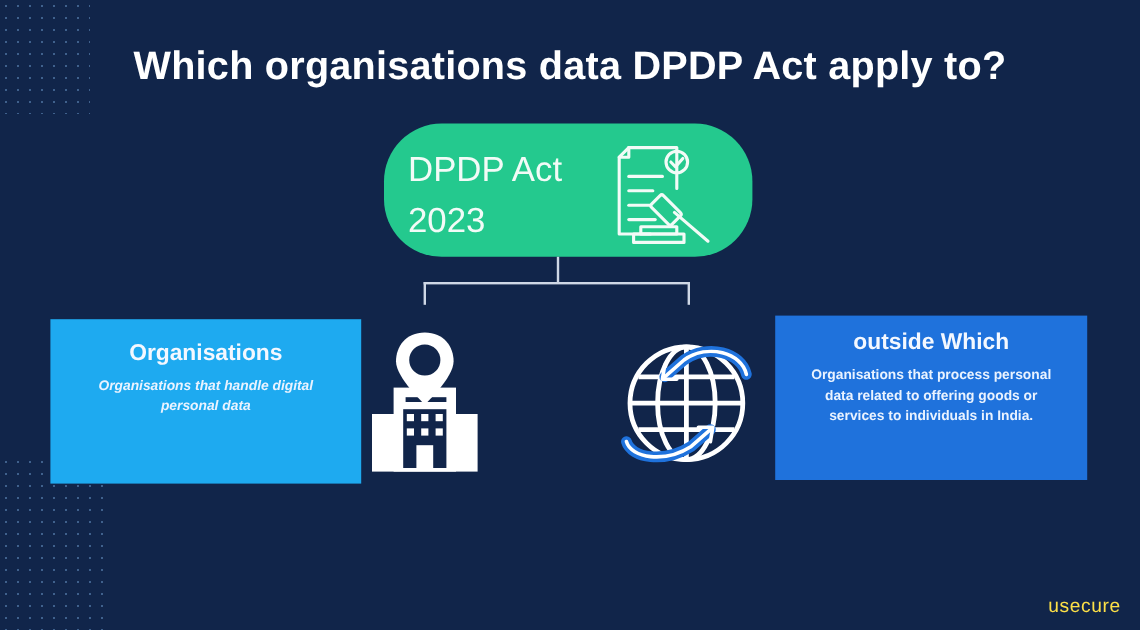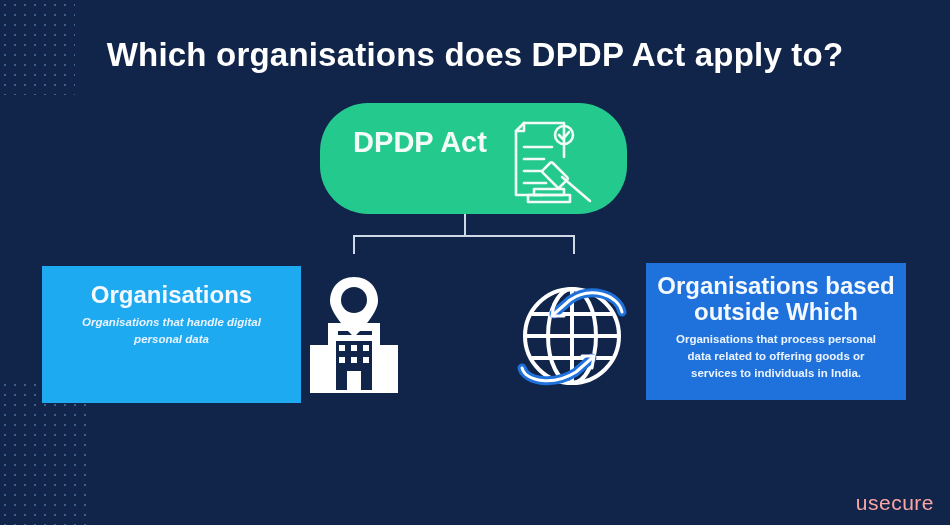--- a/index.html
+++ b/index.html
@@ -1,41 +1,42 @@
 <!DOCTYPE html>
 <html><head>
 <meta charset="utf-8">
 <style>
   html,body{margin:0;padding:0;}
   body{width:950px;height:525px;background:#11254a;position:relative;overflow:hidden;font-family:"Liberation Sans","DejaVu Sans",sans-serif;color:#fff;}
   .dots{position:absolute;background-image:radial-gradient(circle,rgba(120,170,220,0.45) 0.8px,transparent 1.2px);background-size:10px 10px;}
   .title{position:absolute;left:0;right:0;top:36px;text-align:center;font-size:33px;font-weight:bold;letter-spacing:0.2px;}
   .pill{position:absolute;left:320px;top:103px;width:307px;height:111px;background:#24c98e;border-radius:48px;}
-  .pill-text{position:absolute;left:20px;top:18px;width:160px;text-align:center;font-size:29px;font-weight:bold;line-height:42px;color:#f2fbf7;}
+  .pill-text{position:absolute;left:20px;top:18px;width:160px;font-size:29px;font-weight:normal;line-height:42px;color:#f2fbf7;}
   .pill-icon{position:absolute;left:192px;top:14px;width:100px;height:90px;}
   .line{position:absolute;background:#cfd8e6;}
   .card-left{position:absolute;left:42px;top:266px;width:259px;height:137px;background:#1eaaf0;}
   .card-right{position:absolute;left:646px;top:263px;width:260px;height:137px;background:#1f72dc;}
-  .card-title{text-align:center;font-weight:bold;font-size:24px;line-height:26px;margin-top:16px;color:#f4f8ff;}
+  .card-title{text-align:center;font-weight:bold;font-size:19px;line-height:26px;margin-top:16px;color:#f4f8ff;}
   .card-desc{text-align:center;font-size:11.5px;line-height:17px;margin-top:6px;padding:0 24px;color:#eaf3ff;font-weight:bold;}
   .icon-building{position:absolute;left:308px;top:275px;width:92px;height:120px;}
   .icon-globe{position:absolute;left:510px;top:282px;width:130px;height:108px;}
-  .logo{position:absolute;right:16px;bottom:10px;font-size:21px;color:#fca5a5;letter-spacing:0.5px;margin-top:28px;}
+  .logo{position:absolute;right:16px;bottom:10px;font-size:16px;color:#fde047;letter-spacing:0.5px;margin-top:28px;}
 </style>
 </head>
 <body>
 
 <div class="dots" style="left:0;top:0;width:75px;height:95px;"></div>
 <div class="dots" style="left:0;top:380px;width:90px;height:145px;"></div>
 
-<div class="title">Which organisations does DPDP Act apply to?</div>
+<div class="title">Which organisations data DPDP Act apply to?</div>
 
 <div class="pill">
   <div class="pill-text">
     <div>DPDP Act</div>
+    <div>2023</div>
   </div>
   <svg class="pill-icon" viewBox="0 0 100 90" fill="none" stroke="#f2fbf7" stroke-width="2.6" stroke-linecap="round" stroke-linejoin="round">
     <path d="M12 6 H52 V40"></path>
     <path d="M12 6 L4 14 V78 H30"></path>
     <path d="M4 14 H12 V6"></path>
     <circle cx="52" cy="18" r="9"></circle>
     <path d="M47 18 l4 4 l6 -7"></path>
     <line x1="12" y1="30" x2="40" y2="30"></line>
     <line x1="12" y1="42" x2="32" y2="42"></line>
     <line x1="12" y1="54" x2="30" y2="54"></line>
@@ -92,19 +93,18 @@
   <g stroke="#ffffff" stroke-width="3" stroke-linecap="round" stroke-linejoin="round">
     <path d="M112 30 C108 12 80 4 60 18 L44 32"></path>
     <path d="M44 22 L42 34 L54 34"></path>
     <path d="M12 86 C16 100 44 104 66 90 L82 76"></path>
     <path d="M82 86 L84 74 L72 74"></path>
   </g>
 </svg>
 
 <div class="card-right">
   <div class="card-title" style="margin-top:10px;">
-    <div>Organisations based</div>
     <div>outside Which</div>
   </div>
   <div class="card-desc">Organisations that process personal data related to offering goods or services to individuals in India.</div>
 </div>
 
 <div class="logo">usecure</div>
 
 </body></html>

